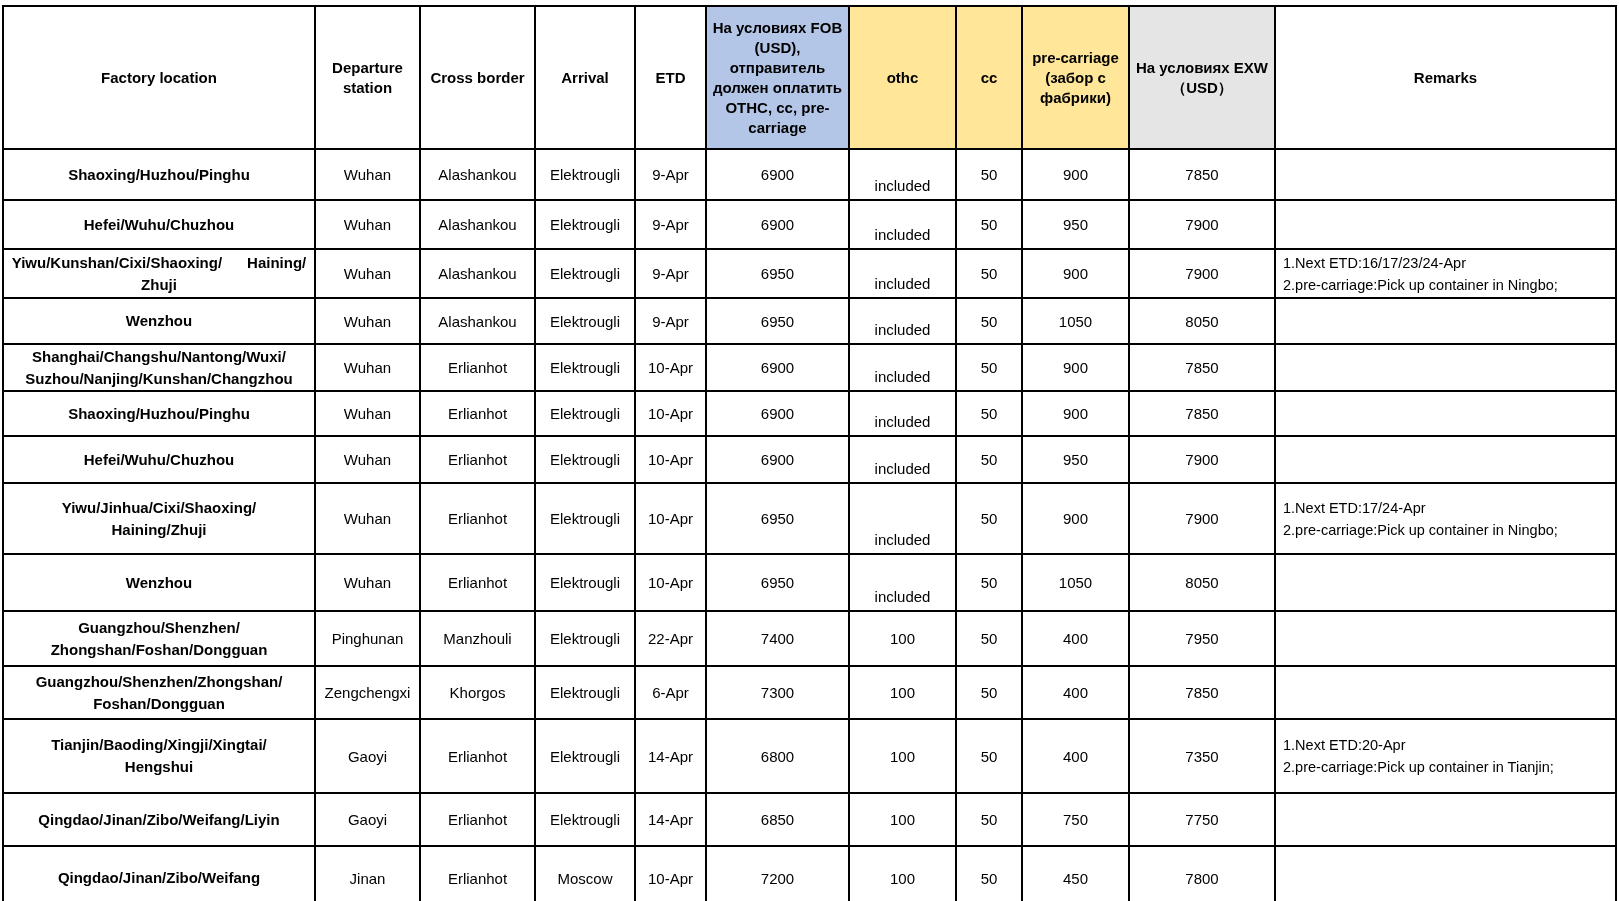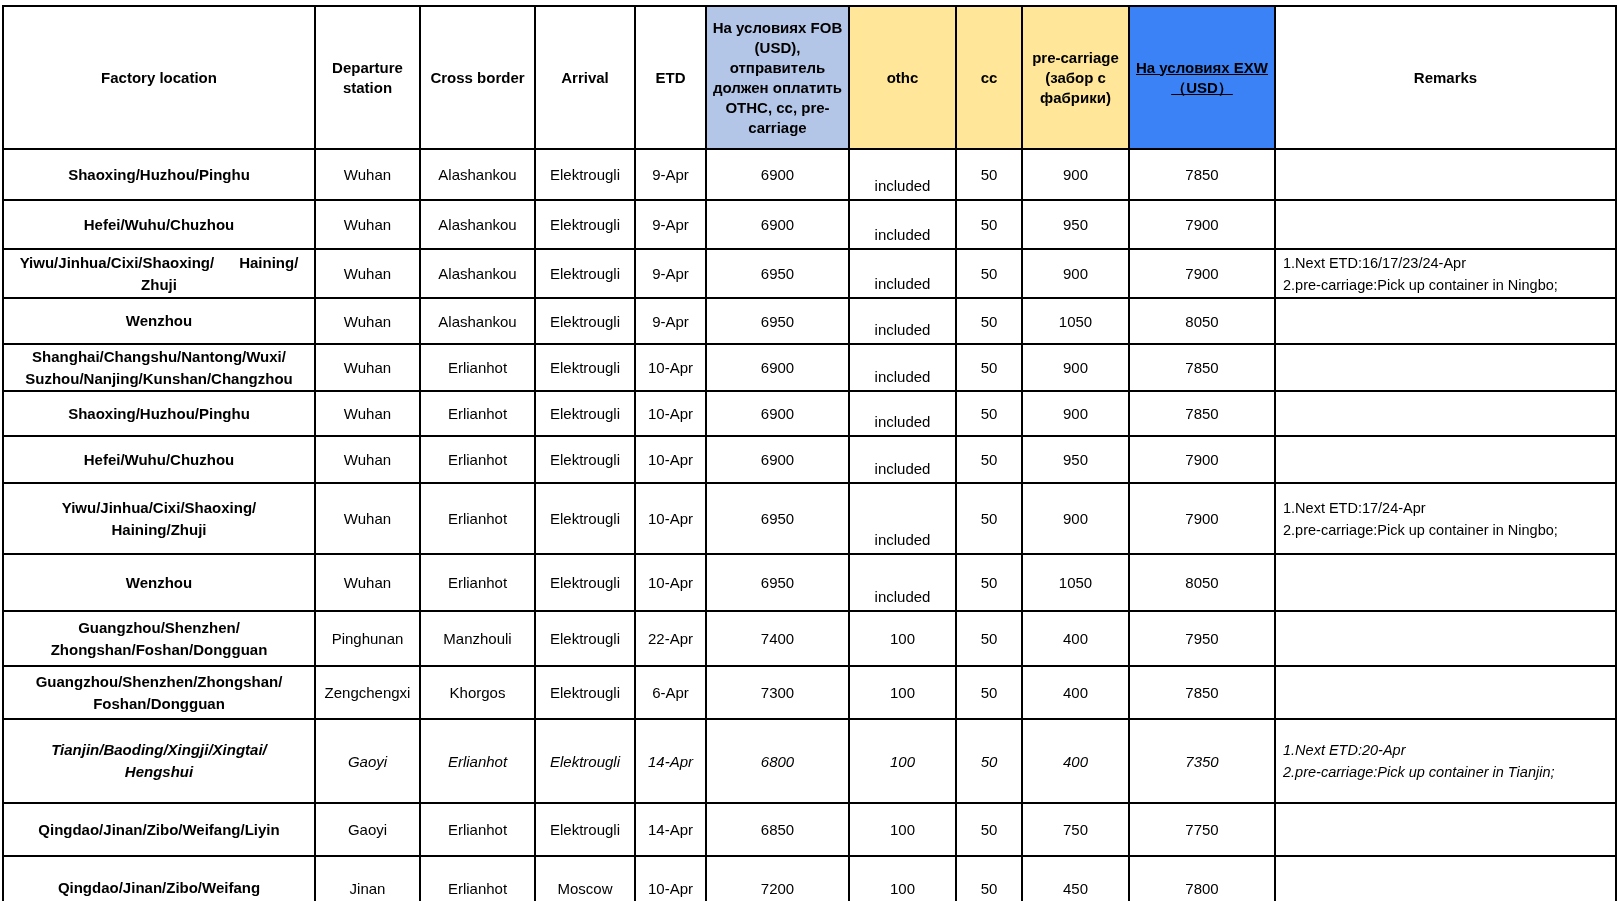--- a/index.html
+++ b/index.html
@@ -18,34 +18,34 @@
     padding:0 3px;
   }
   th{font-weight:bold;line-height:20px;}
   thead tr{height:143px;}
   td{line-height:21px;}
   td.factory{font-weight:bold;white-space:pre-wrap;line-height:22px;}
   td.remarks{text-align:left;white-space:pre-line;padding-left:7px;line-height:22px;font-size:14.5px;}
   td.bottom{vertical-align:bottom;padding-bottom:3px;}
   .bg-blue{background:#B4C6E7;margin-top:32px;}
   .bg-yellow{background:#FFE699;margin-top:38px;}
-  .bg-green{background:#3b82f6;text-decoration:underline;}
+  .bg-green{background:#e5e5e5;}
   
   tbody tr:nth-child(1){height:51px;}
   tbody tr:nth-child(2){height:49px;}
   tbody tr:nth-child(3){height:49px;}
   tbody tr:nth-child(4){height:46px;}
   tbody tr:nth-child(5){height:47px;}
   tbody tr:nth-child(6){height:45px;}
   tbody tr:nth-child(7){height:47px;}
   tbody tr:nth-child(8){height:71px;margin-left:24px;}
   tbody tr:nth-child(9){height:57px;}
   tbody tr:nth-child(10){height:55px;padding-left:44px;}
   tbody tr:nth-child(11){height:53px;}
-  tbody tr:nth-child(12){height:84px;font-style:italic;}
+  tbody tr:nth-child(12){height:74px;}
   tbody tr:nth-child(13){height:53px;}
   tbody tr:nth-child(14){height:64px;}
 </style>
 </head>
 <body>
 
 <table>
   <colgroup>
     <col style="width:312px">
     <col style="width:105px">
@@ -95,21 +95,21 @@
     <td>Elektrougli</td>
     <td>9-Apr</td>
     <td>6900</td>
     <td class="bottom">included</td>
     <td>50</td>
     <td>950</td>
     <td>7900</td>
     <td class="remarks"></td>
   </tr>
       <tr>
-    <td class="factory">Yiwu/Jinhua/Cixi/Shaoxing/      Haining/
+    <td class="factory">Yiwu/Kunshan/Cixi/Shaoxing/      Haining/
 Zhuji</td>
     <td>Wuhan</td>
     <td>Alashankou</td>
     <td>Elektrougli</td>
     <td>9-Apr</td>
     <td>6950</td>
     <td class="bottom">included</td>
     <td>50</td>
     <td>900</td>
     <td>7900</td>

